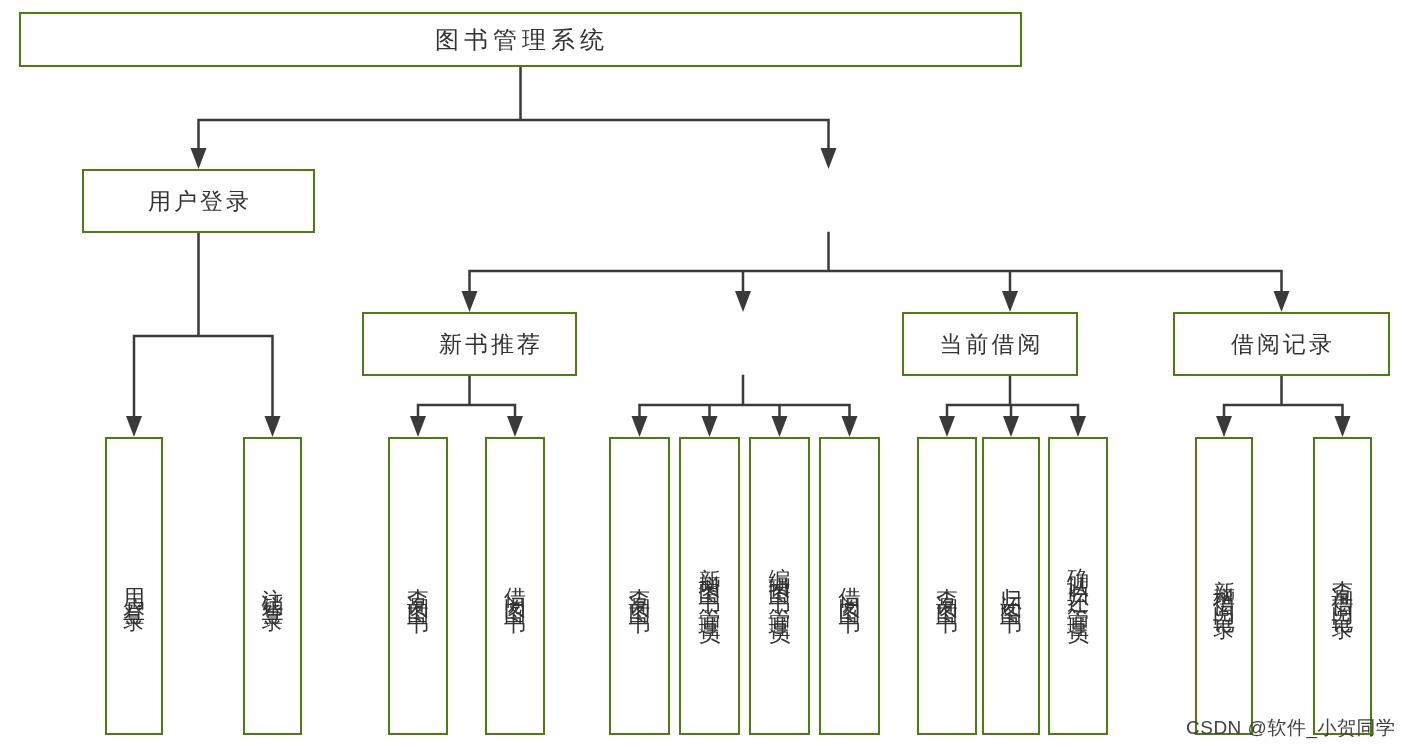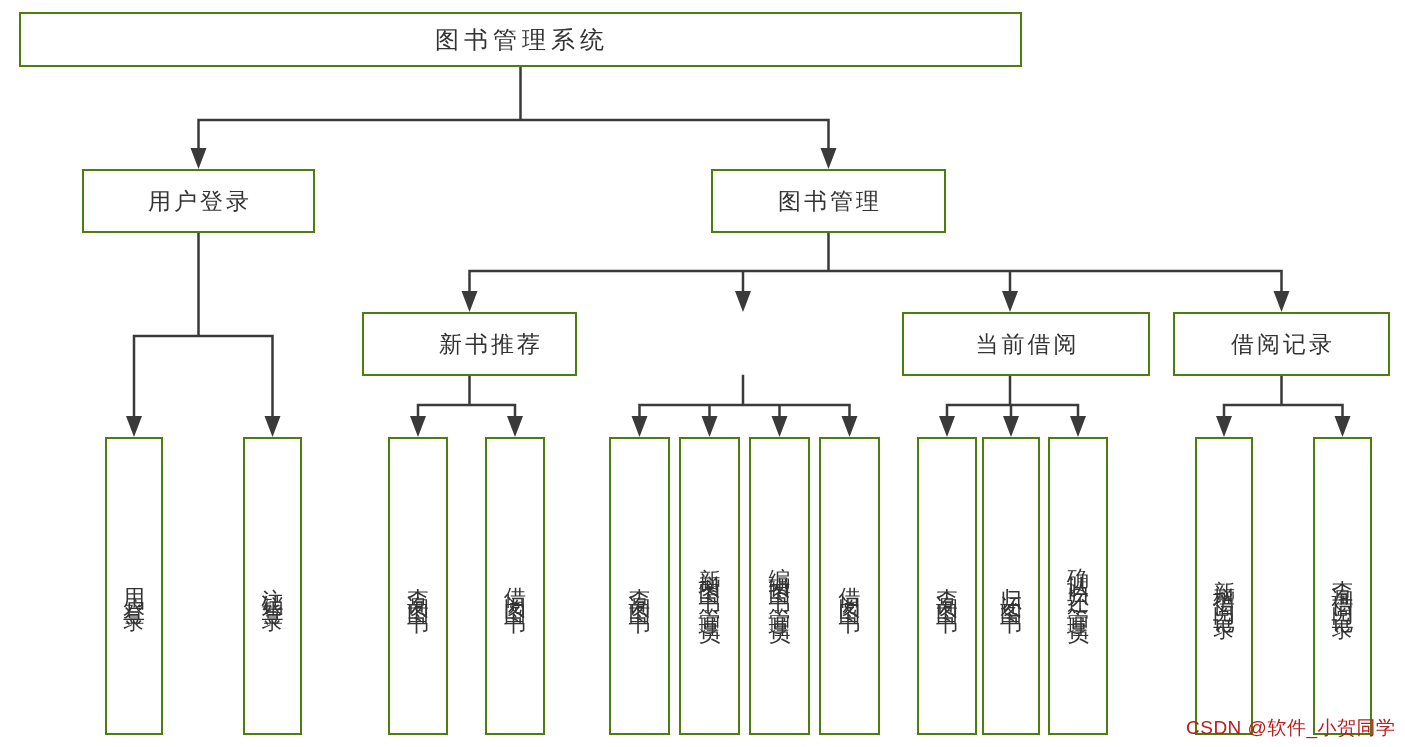--- a/index.html
+++ b/index.html
@@ -42,31 +42,31 @@
     letter-spacing: 8px;
     line-height: 1;
     white-space: nowrap;
   }
   .watermark {
     position: absolute;
     left: 1186px;
     top: 715px;
     font-size: 19px;
     letter-spacing: 0.5px;
-    color: #b91c1c;
+    color: #404040;
     z-index: 6;
     white-space: nowrap;
   }
   
   #n-root  { left: 19px;   top: 12px;  width: 1003px; height: 55px; }
   #n-ul    { left: 82px;   top: 169px; width: 233px;  height: 64px; }
   #n-bm    { left: 711px;  top: 169px; width: 235px;  height: 64px; }
   #n-nbr   { left: 362px;  top: 312px; width: 215px;  height: 64px; padding-left: 40px; }
   #n-bb    { left: 634px;  top: 312px; width: 218px;  height: 64px; }
-  #n-cb    { left: 902px;  top: 312px; width: 248px;  height: 64px; }
+  #n-cb    { left: 902px;  top: 312px; width: 176px;  height: 64px; }
   #n-br    { left: 1173px; top: 312px; width: 217px;  height: 64px; }
   #l-ul1   { left: 105px;  top: 437px; width: 58px;   height: 298px; }
   #l-ul2   { left: 243px;  top: 437px; width: 59px;   height: 298px; }
   #l-nbr1  { left: 388px;  top: 437px; width: 60px;   height: 298px; }
   #l-nbr2  { left: 485px;  top: 437px; width: 60px;   height: 298px; }
   #l-bb1   { left: 609px;  top: 437px; width: 61px;   height: 298px; }
   #l-bb2   { left: 679px;  top: 437px; width: 61px;   height: 298px; }
   #l-bb3   { left: 749px;  top: 437px; width: 61px;   height: 298px; }
   #l-bb4   { left: 819px;  top: 437px; width: 61px;   height: 298px; }
   #l-cb1   { left: 917px;  top: 437px; width: 60px;   height: 298px; }
@@ -103,23 +103,20 @@
     <path d="M1281.5 376 L1281.5 405 M1224 405 L1342.5 405 M1224 405 L1224 420 M1342.5 405 L1342.5 420" fill="none" stroke="#3a3a3a" stroke-width="2.5" stroke-linecap="square"></path>
     <path fill="#3a3a3a" d="M1216 416 L1232 416 L1224 437 Z M1334.5 416 L1350.5 416 L1342.5 437 Z"></path>
   </svg>
 
   <div class="box root" id="n-root">
     <span class="label">图书管理系统</span>
   </div>
 
   <div class="box wide" id="n-ul">
     <span class="label">用户登录</span>
-  </div>
-  <div class="box wide" id="n-bm">
-    <span class="label">图书管理</span>
   </div>
 
   <div class="box wide" id="n-nbr">
     <span class="label">新书推荐</span>
   </div>
   <div class="box wide" id="n-cb">
     <span class="label">当前借阅</span>
   </div>
   <div class="box wide" id="n-br">
     <span class="label">借阅记录</span>

